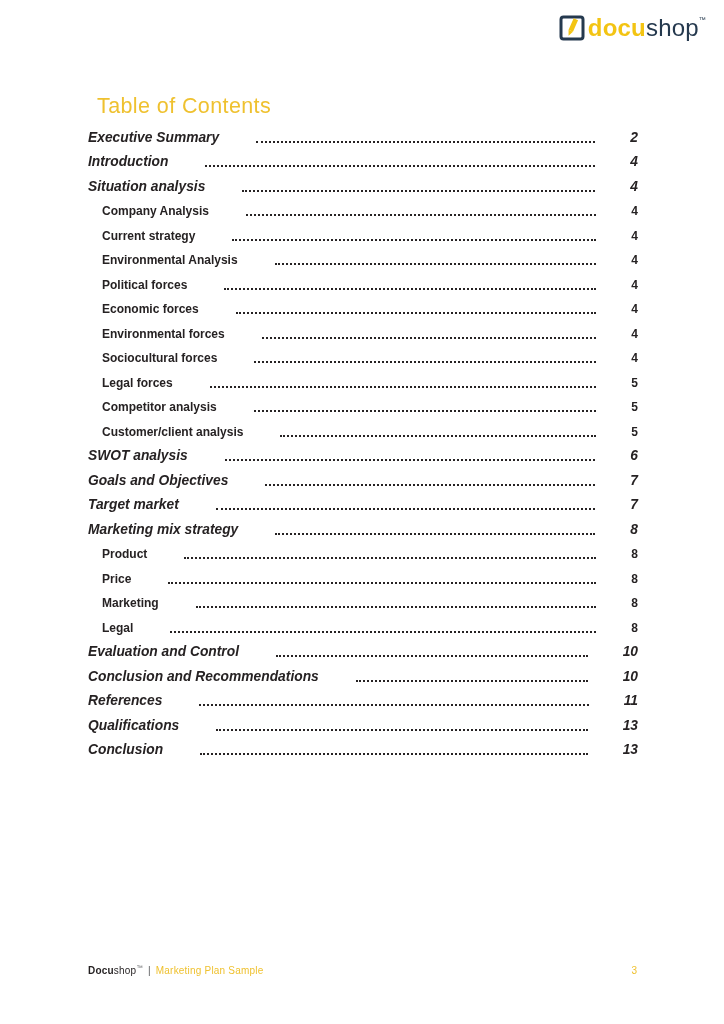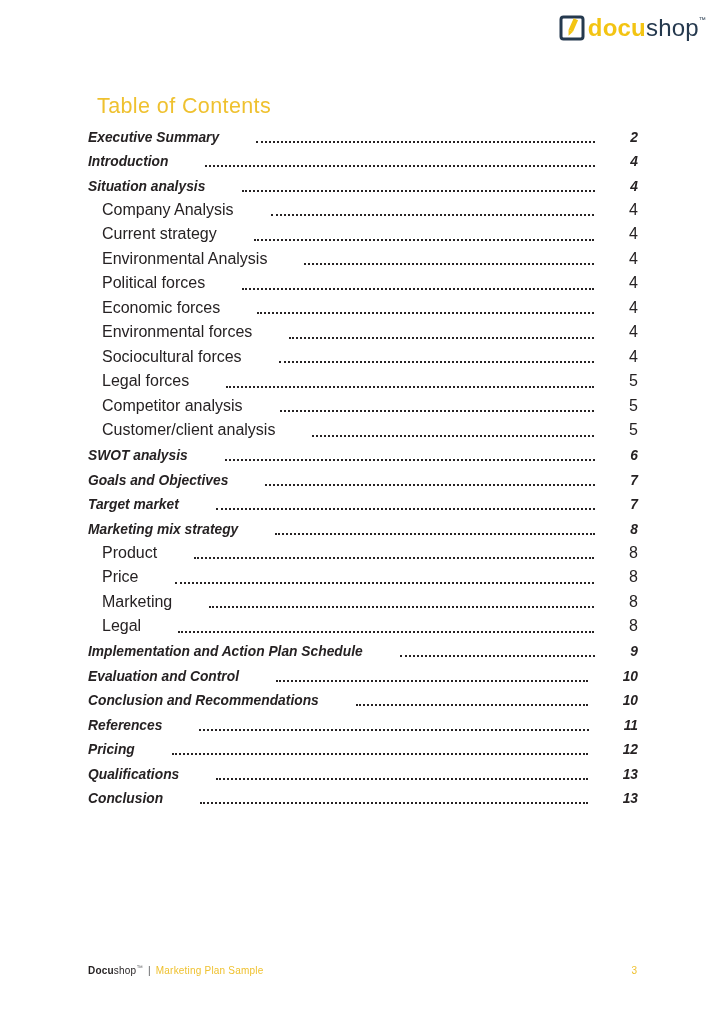--- a/index.html
+++ b/index.html
@@ -71,22 +71,22 @@
     height: 24.5px;
     color: var(--text);
     gap: 32px;
   }
   .toc-row.lvl1 {
     font-style: italic;
     font-weight: 700;
     font-size: 13.8px;
   }
   .toc-row.lvl2 {
-    font-weight: 400;
-    font-size: 16px;
+    font-weight: 700;
+    font-size: 12px;
     padding-left: 14px;
   }
   .toc-label { white-space: nowrap; line-height: 1.15; }
   .toc-leader {
     flex: 1 1 auto;
     min-width: 12px;
     border-bottom: 2px dotted var(--text);
     margin: 0 3px 3px 5px;
   }
   .toc-page { white-space: nowrap; line-height: 1.15; }
@@ -229,43 +229,33 @@
       <span class="toc-label">Marketing</span>
       <span class="toc-leader"></span>
       <span class="toc-page">8</span>
     </div>
       <div class="toc-row lvl2">
       <span class="toc-label">Legal</span>
       <span class="toc-leader"></span>
       <span class="toc-page">8</span>
     </div>
       <div class="toc-row lvl1">
-      <span class="toc-label">Implementation and Action Plan Schedule</span>
-      <span class="toc-leader"></span>
-      <span class="toc-page">9</span>
-    </div>
-      <div class="toc-row lvl1">
       <span class="toc-label">Evaluation and Control</span>
       <span class="toc-leader"></span>
       <span class="toc-page">10</span>
     </div>
       <div class="toc-row lvl1">
       <span class="toc-label">Conclusion and Recommendations</span>
       <span class="toc-leader"></span>
       <span class="toc-page">10</span>
     </div>
       <div class="toc-row lvl1">
       <span class="toc-label">References</span>
       <span class="toc-leader"></span>
       <span class="toc-page">11</span>
-    </div>
-      <div class="toc-row lvl1">
-      <span class="toc-label">Pricing</span>
-      <span class="toc-leader"></span>
-      <span class="toc-page">12</span>
     </div>
       <div class="toc-row lvl1">
       <span class="toc-label">Qualifications</span>
       <span class="toc-leader"></span>
       <span class="toc-page">13</span>
     </div>
       <div class="toc-row lvl1">
       <span class="toc-label">Conclusion</span>
       <span class="toc-leader"></span>
       <span class="toc-page">13</span>

